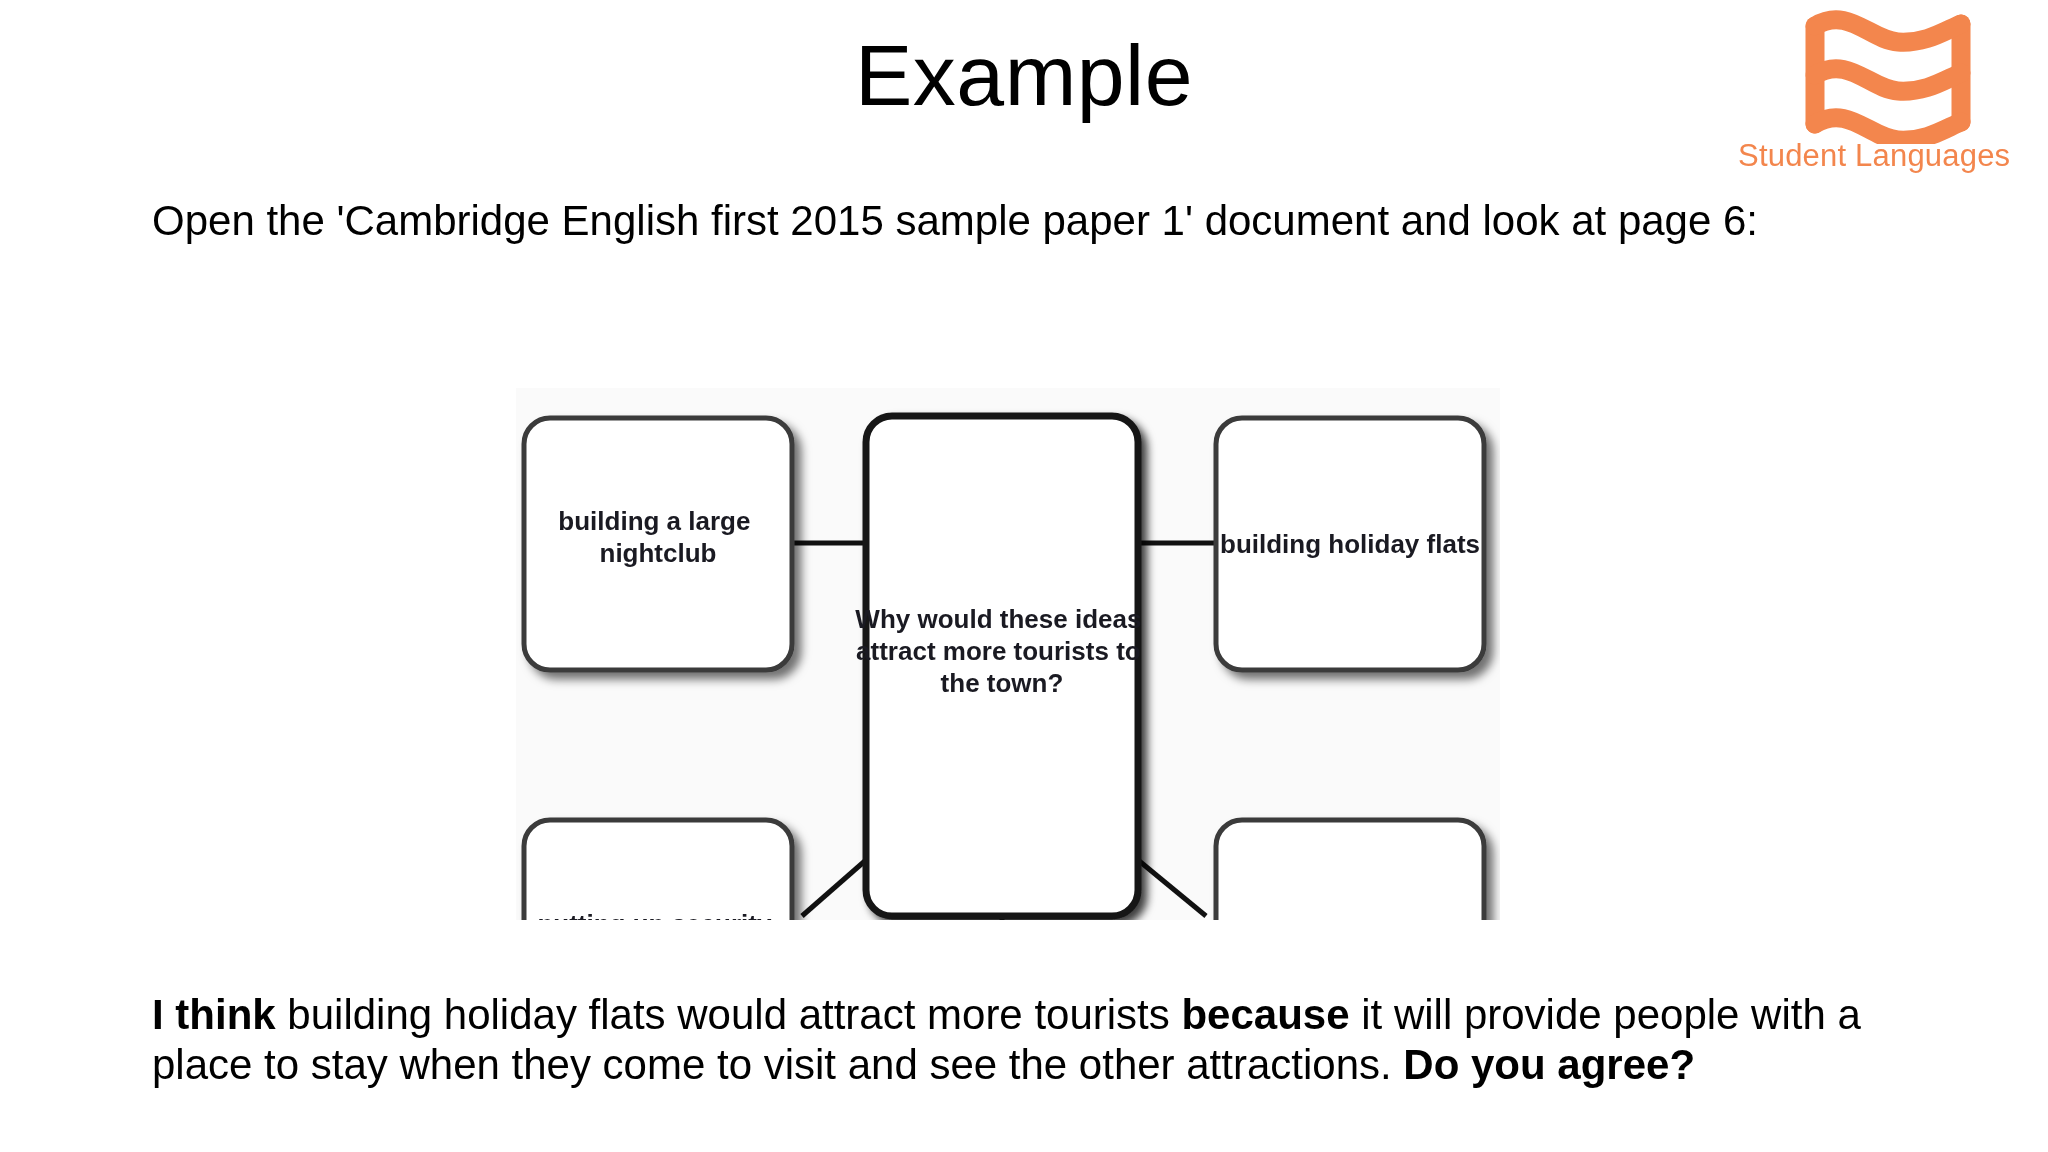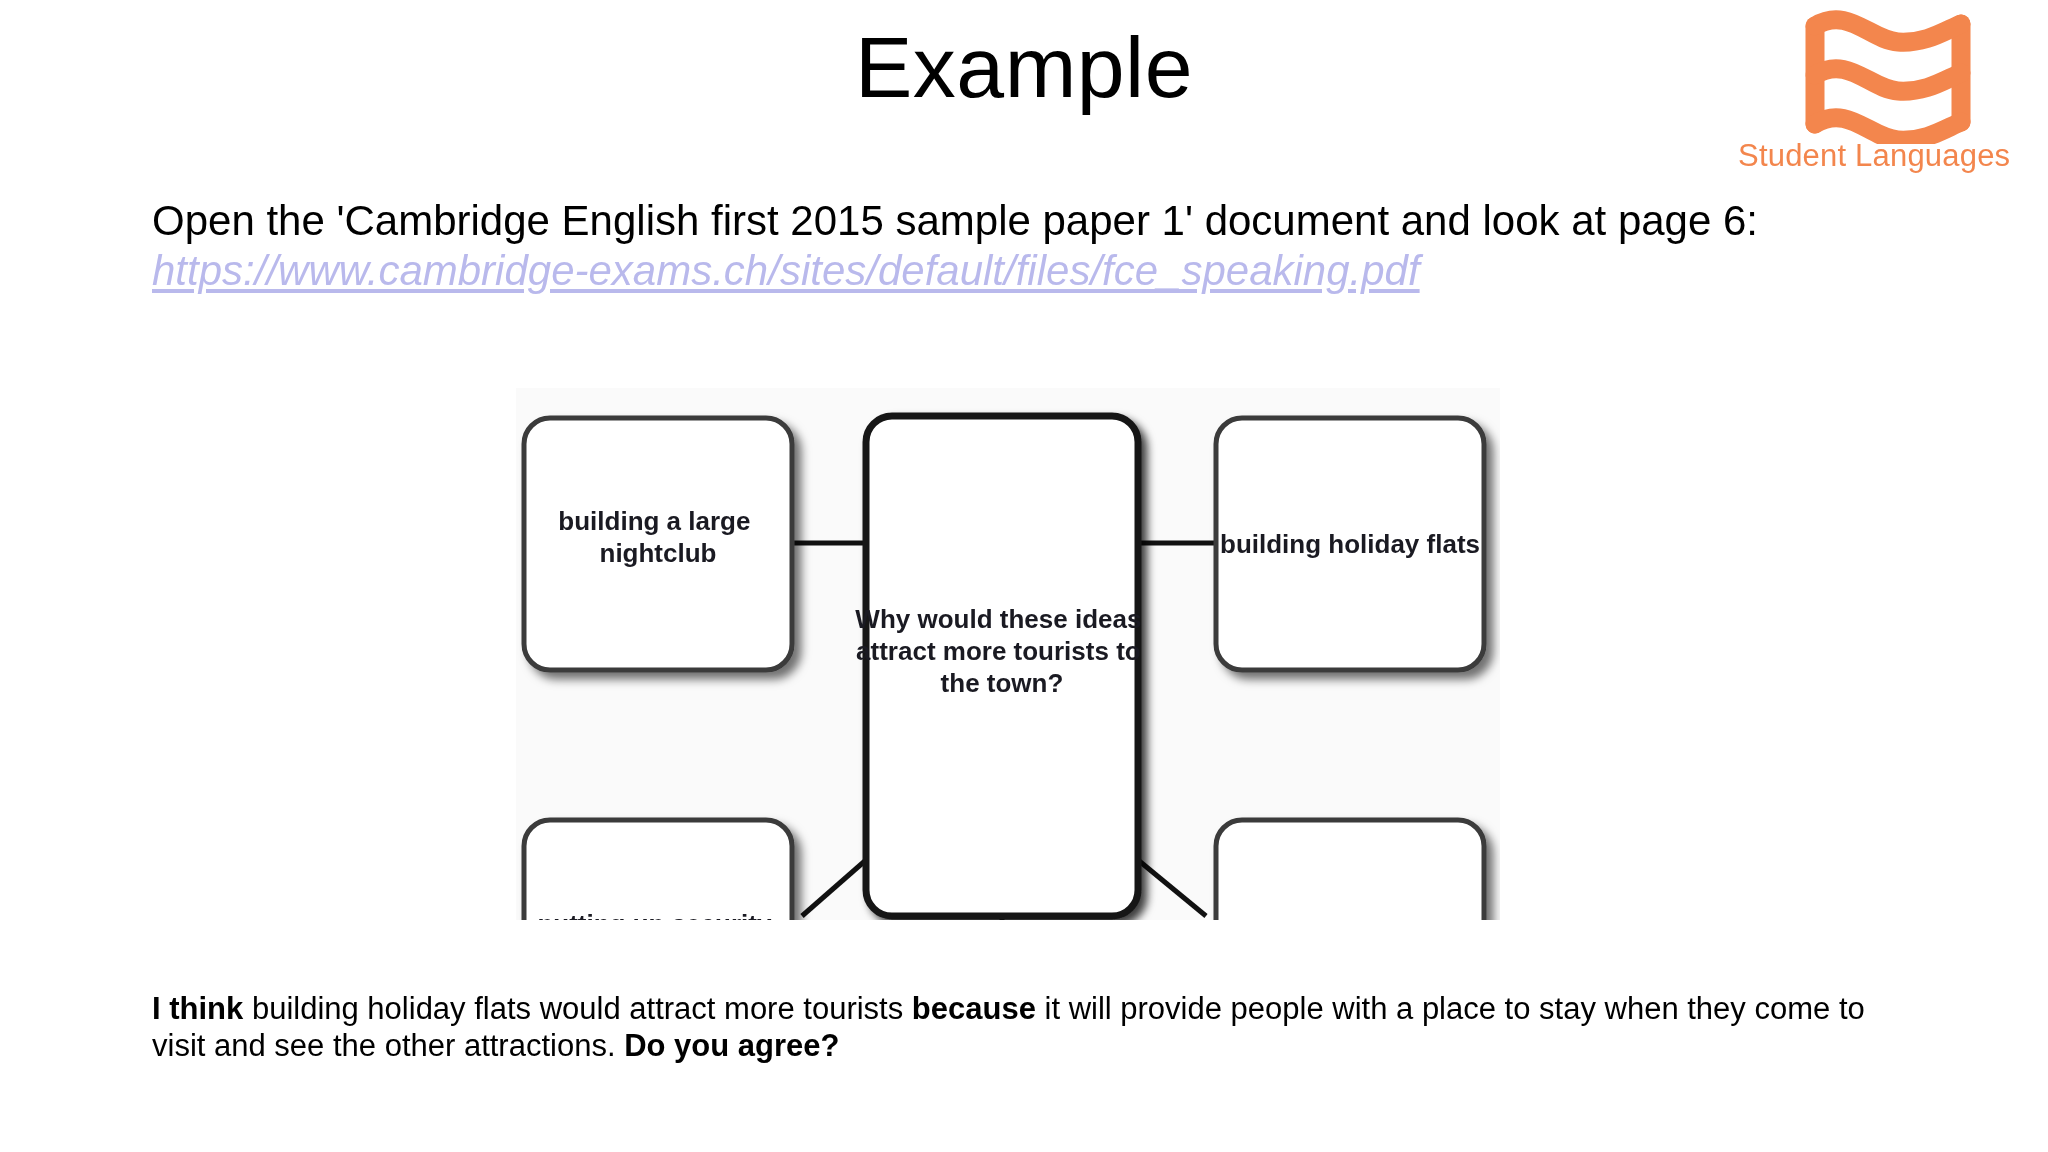--- a/index.html
+++ b/index.html
@@ -12,21 +12,21 @@
     height: 1152px;
     position: relative;
     overflow: hidden;
     font-family: "Liberation Sans", sans-serif;
     color: #000000;
   }
 
   
   .slide-title {
     position: absolute;
-    top: 20px;
+    top: 28px;
     left: 0;
     width: 2048px;
     text-align: center;
     font-size: 86px;
     font-weight: 300;
     letter-spacing: 0.5px;
     line-height: 1.1;
     color: #000;
   }
 
@@ -88,21 +88,21 @@
     font-weight: bold;
     fill: #1a1a22;
   }
 
   
   .outro-block {
     position: absolute;
     top: 990px;
     left: 152px;
     width: 1760px;
-    font-size: 31px;
+    font-size: 42px;
     line-height: 1.2;
     color: #000;
   }
   .outro-block b { font-weight: bold; }
 </style>
 </head>
 <body>
 
 <div class="slide-title">Example</div>
 
@@ -114,23 +114,20 @@
       <path d="M 17 22 C 50 2, 72 36, 100 38 C 128 40, 148 26, 163 20"></path>
       <path d="M 17 71 C 50 51, 72 85, 100 87 C 128 89, 148 75, 163 69"></path>
       <path d="M 17 120 C 50 100, 72 134, 100 136 C 128 138, 148 124, 163 118"></path>
     </g>
   </svg>
   <div class="logo-text">Student Languages</div>
 </div>
 
 <div class="intro-block">
   <div class="intro-line">Open the 'Cambridge English first 2015 sample paper 1' document and look at page 6:</div>
-  <div class="intro-line">
-    <a class="intro-link" href="#">https://www.cambridge-exams.ch/sites/default/files/fce_speaking.pdf</a>
-  </div>
 </div>
 
 <div class="diagram-area">
   <svg class="diagram-svg" viewBox="0 0 984 532">
     <defs>
       <filter id="boxShadow" x="-30%" y="-30%" width="180%" height="180%">
         <feDropShadow dx="7" dy="7" stdDeviation="5" flood-color="#000000" flood-opacity="0.55"></feDropShadow>
       </filter>
       <filter id="boxShadowStrong" x="-30%" y="-30%" width="180%" height="180%">
         <feDropShadow dx="6" dy="6" stdDeviation="4" flood-color="#000000" flood-opacity="0.75"></feDropShadow>

